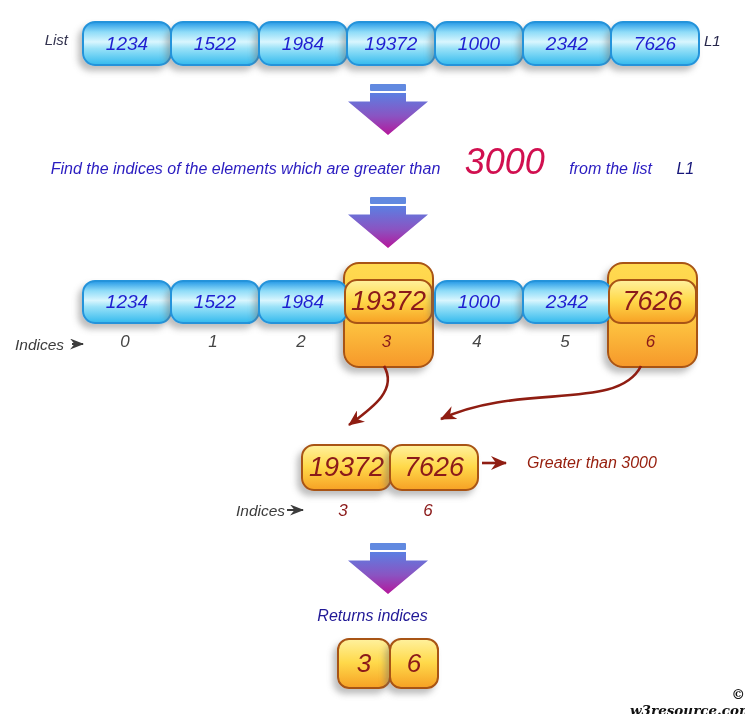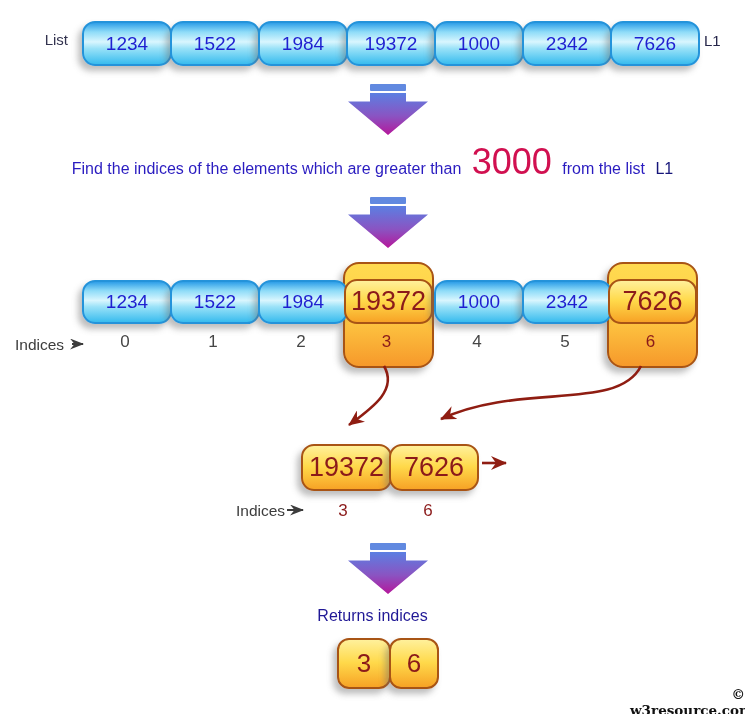--- a/index.html
+++ b/index.html
@@ -1,20 +1,20 @@
 <!DOCTYPE html>
 <html><head>
 <meta charset="utf-8">
 <style>
   html,body{margin:0;padding:0;}
   body{
     width:745px;height:714px;background:#ffffff;position:relative;overflow:hidden;
     font-family:"Liberation Sans","DejaVu Sans",sans-serif;
   }
-  .canvas{position:absolute;left:0;top:0;width:745px;height:714px;}
+  .canvas{position:absolute;left:0;top:0;width:745px;height:714px;font-style:italic;}
 
   
   .bluebox{
     position:absolute;width:86px;height:41px;border-radius:13px;
     border:2px solid #2493da;
     background:linear-gradient(180deg,#2f9fe8 0%,#8fdcf8 22%,#d9f6fe 46%,#9ae2f8 62%,#39bcee 100%);
     box-shadow:-4px 5px 6px rgba(110,110,110,0.45);
     display:flex;align-items:center;justify-content:center;
     font-size:19px;color:#1f1fd0;
   }
@@ -53,21 +53,21 @@
   .side-label{position:absolute;font-size:15px;color:#33334f;}
   .indices-label{position:absolute;font-size:15.5px;color:#3c3c3c;}
   .annotation{position:absolute;font-size:16px;color:#97200f;}
   .returns-label{position:absolute;left:0;top:607px;width:745px;text-align:center;font-size:16px;color:#201896;}
 
   
   .instruction{
     position:absolute;left:0;top:144px;width:745px;text-align:center;
     font-size:16px;color:#2a1cc0;line-height:36px;white-space:nowrap;
   }
-  .instruction .seg{margin:0 3px;}
+  .instruction .seg{margin:0 10px;}
   .instruction .big{font-size:36px;color:#d11050;}
   .instruction .lname{color:#16167a;}
 
   
   .down-arrow{position:absolute;width:80px;display:flex;flex-direction:column;align-items:center;}
   .down-arrow .bar{width:36px;height:7px;background:#6189e0;border-radius:1px;margin-bottom:2px;}
   .down-arrow .body{
     width:80px;height:42px;
     background:linear-gradient(180deg,#5b7fe2 0%,#8a54c2 55%,#b5179b 100%);
     clip-path:polygon(27.5% 0,72.5% 0,72.5% 20%,100% 20%,50% 100%,0 20%,27.5% 20%);
@@ -134,20 +134,21 @@
   <div class="idx" style="left:170px;">1</div>
   <div class="idx" style="left:258px;">2</div>
   <div class="idx hl" style="left:343px;">3</div>
   <div class="idx" style="left:434px;">4</div>
   <div class="idx" style="left:522px;">5</div>
   <div class="idx hl" style="left:607px;">6</div>
 
   <div class="orangebox shadowed" style="left:301px;top:444px;width:87px;height:43px;">19372</div>
   <div class="orangebox shadowed" style="left:389px;top:444px;width:86px;height:43px;">7626</div>
 
+  <div class="annotation" style="left:527px;top:454px;">Greater than 3000</div>
 
   <div class="indices-label" style="left:236px;top:502px;">Indices</div>
   <div class="idx2" style="left:300px;">3</div>
   <div class="idx2" style="left:385px;">6</div>
 
   <div class="down-arrow" style="left:348px;top:543px;">
     <div class="bar"></div>
     <div class="body"></div>
   </div>
 

